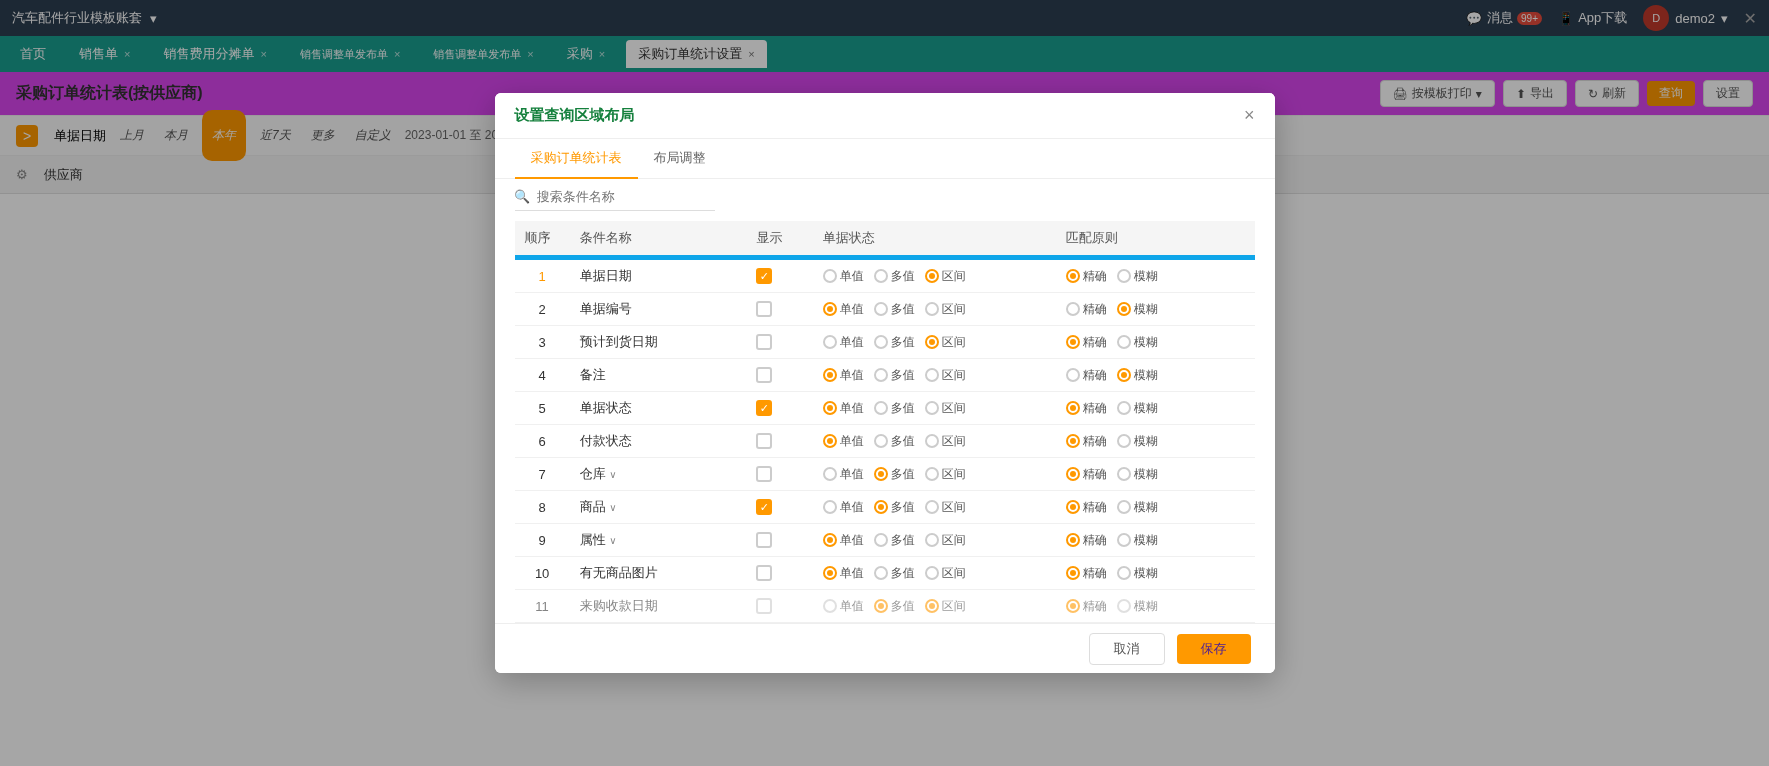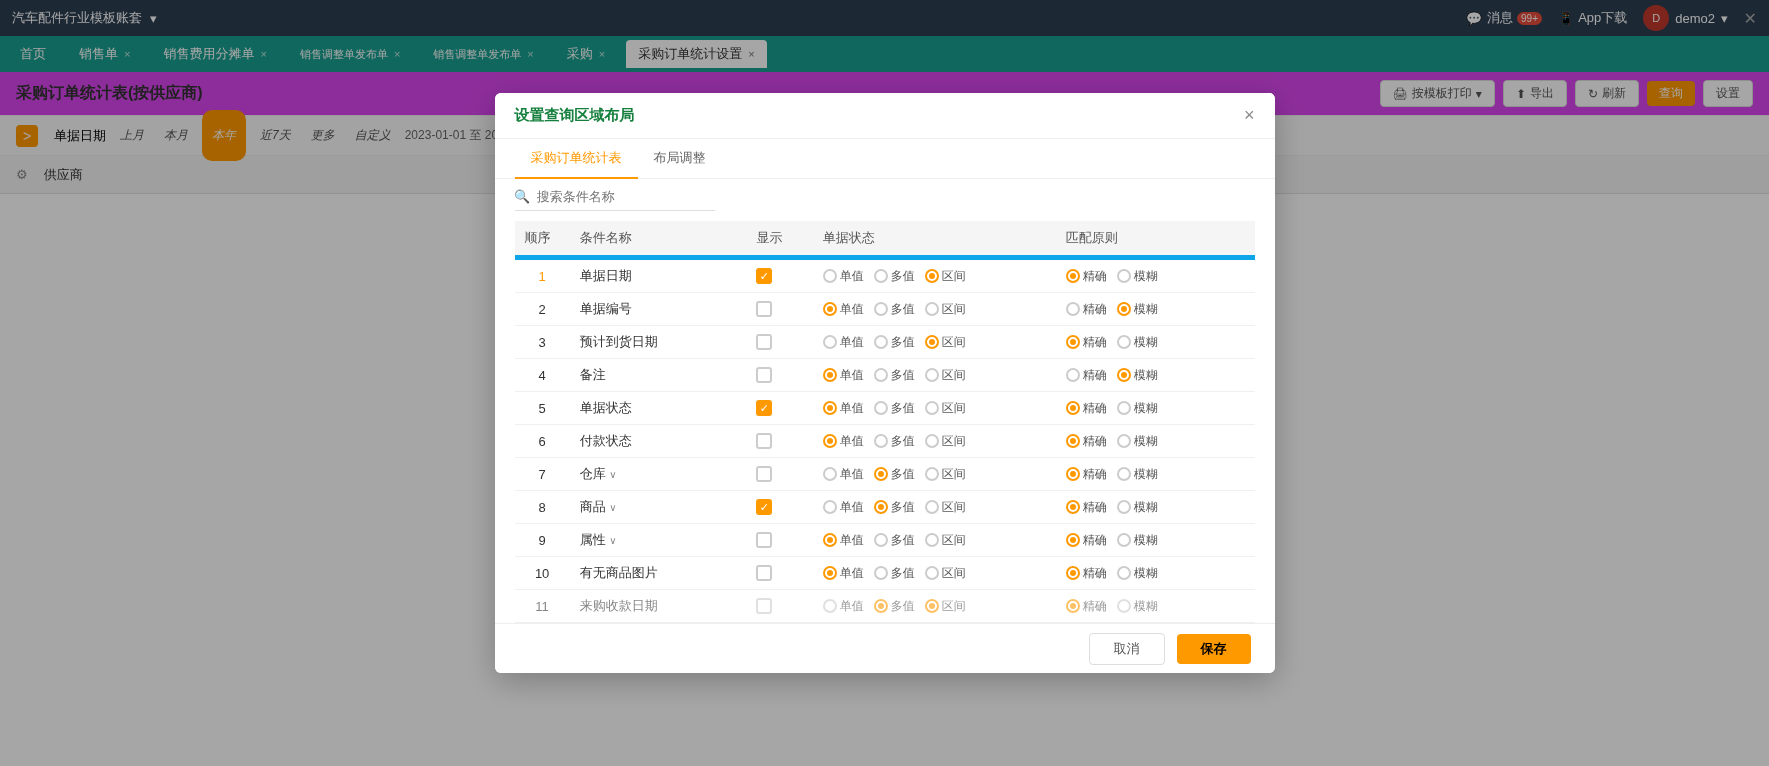--- a/index.html
+++ b/index.html
@@ -199,21 +199,21 @@
       height: 50px;
       border-top: 1px solid #eee;
       display: flex; align-items: center; justify-content: flex-end;
       padding: 0 24px; gap: 12px;
       background: #fff;
     }
     .btn-cancel {
       border: 1px solid #ddd; background: #fff; padding: 6px 24px; border-radius: 4px; cursor: pointer; font-size: 13px; color: #555;
     }
     .btn-save {
-      background: #f90; border: none; padding: 6px 24px; border-radius: 4px; cursor: pointer; font-size: 13px; color: #000000; font-weight: 700;
+      background: #f90; border: none; padding: 6px 24px; border-radius: 4px; cursor: pointer; font-size: 13px; color: #4c1d95; font-weight: 400;
     }
   </style>
 </head>
 <body>
 
 <div class="top-header">
   <div class="top-header-left">
     <span>汽车配件行业模板账套</span>
     <span style="cursor:pointer;">▾</span>
   </div>

